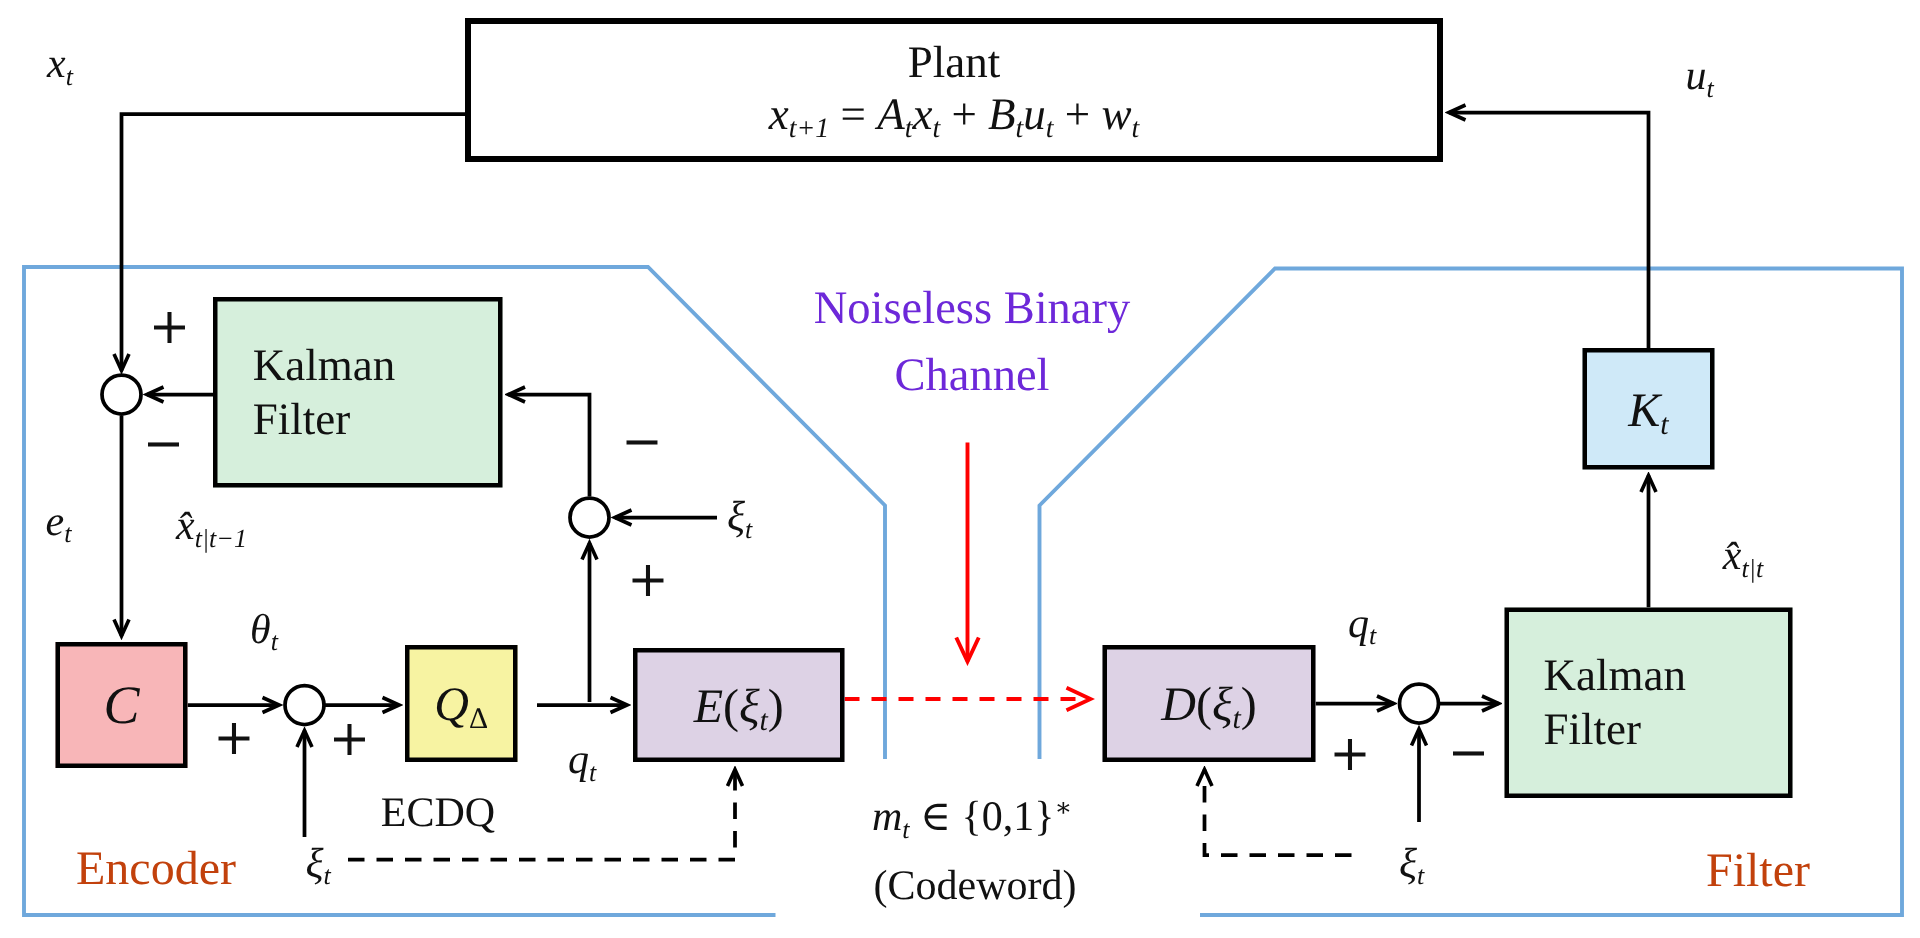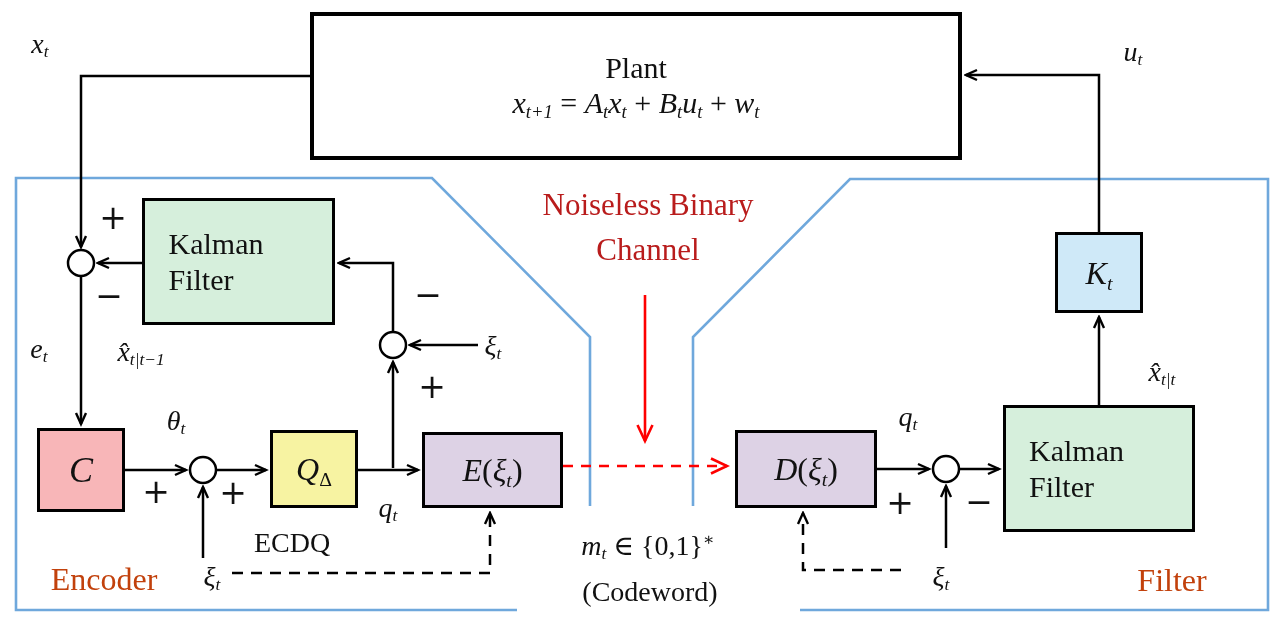--- a/index.html
+++ b/index.html
@@ -6,40 +6,40 @@
   .stage{position:relative;width:1280px;height:625px;background:#fff;overflow:hidden;
          font-family:"Liberation Serif","DejaVu Serif",serif;color:#111;}
   .stage *{box-sizing:border-box;}
   svg.wires{position:absolute;left:0;top:0;width:1280px;height:625px;}
   .box{position:absolute;display:flex;align-items:center;justify-content:center;
        border:3.5px solid #000;text-align:center;}
   .bl{display:inline;font-size:32px;line-height:1;text-align:right;}
   .it{font-style:italic;}
   sub{font-size:0.62em;vertical-align:-0.28em;line-height:0;}
   sup{font-size:0.62em;vertical-align:0.55em;line-height:0;}
-  .plant{left:310px;top:12px;width:652px;height:148px;border-width:4px;
+  .plant{left:310px;top:12px;width:652px;height:96px;border-width:4px;
          flex-direction:column;background:#fff;}
   .plant-title{font-size:30px;line-height:1.15;}
   .plant-eq{font-size:30px;line-height:1.2;}
   .kf{background:#d6efdc;}
   .kf-text{display:block;width:140px;margin:16px auto;font-size:30px;line-height:1.2;text-align:left;}
   .kf-enc{left:142px;top:198px;width:193px;height:127px;}
   .kf-dec{left:1003px;top:405px;width:192px;height:127px;}
   .c-blk{left:37px;top:428px;width:88px;height:84px;background:#f8b6b8;}
   .c-blk .bl{font-size:36px;}
-  .q-blk{left:270px;top:430px;width:88px;height:78px;background:#f7f3a2;}
+  .q-blk{left:270px;top:430px;width:75px;height:78px;background:#f7f3a2;}
   .e-blk{left:422px;top:432px;width:141px;height:76px;background:#ddd2e5;}
   .d-blk{left:735px;top:430px;width:142px;height:78px;background:#ddd2e5;}
   .k-blk{left:1055px;top:232px;width:88px;height:81px;background:#cfe9f8;}
   .lbl{position:absolute;transform:translate(-50%,-50%);font-size:28px;line-height:1.1;
        white-space:nowrap;text-align:center;}
   .sign{position:absolute;transform:translate(-50%,-50%);font-size:33px;line-height:1;
         font-family:"DejaVu Sans","Liberation Sans",sans-serif;}
   .channel-lbl{position:absolute;left:498px;top:183px;width:300px;text-align:center;
-        color:#b91c1c;font-size:31px;line-height:1.45;white-space:normal;}
+        color:#6d28d9;font-size:31px;line-height:1.45;white-space:normal;}
   .region-lbl{position:absolute;transform:translate(-50%,-50%);color:#c2410c;font-size:32px;}
   .caption{font-size:28px;}
 </style>
 </head>
 <body>
 
 <div class="stage">
 
   <svg class="wires" viewBox="0 0 1280 625">
     <defs>

